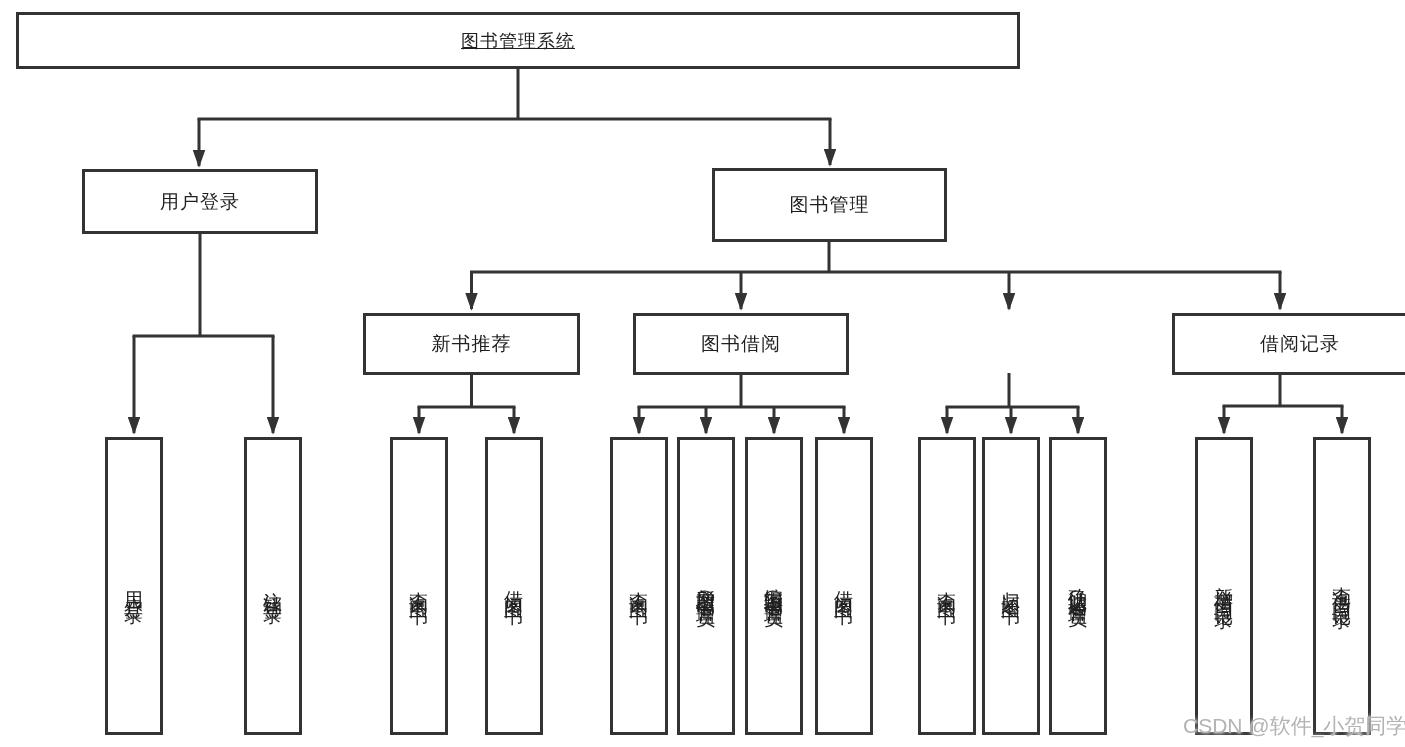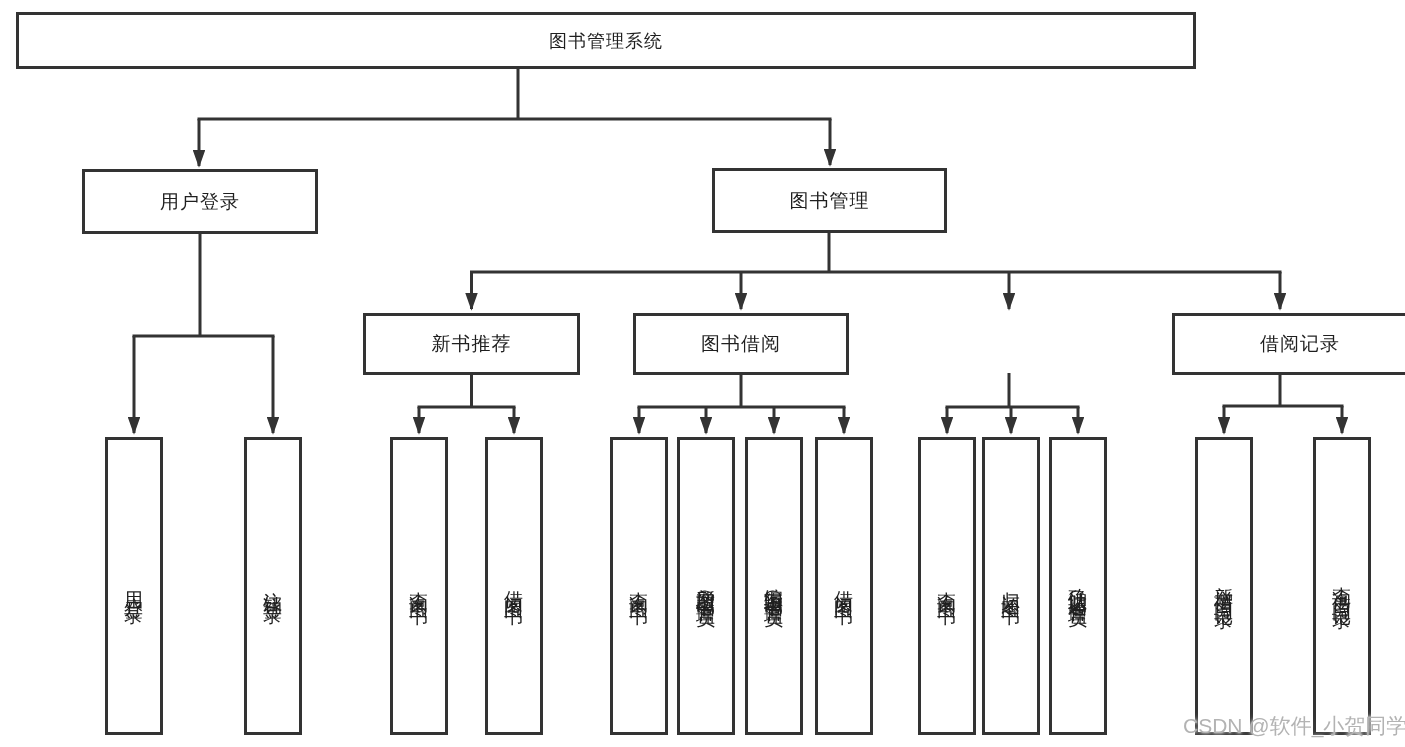--- a/index.html
+++ b/index.html
@@ -52,23 +52,23 @@
     position: absolute;
     left: 1183px;
     top: 712px;
     z-index: 3;
     font-size: 21px;
     color: #b3b3b3;
     text-shadow: 0 0 3px #ffffff, 0 0 6px #ffffff;
     white-space: nowrap;
   }
   
-  #n-root   { left: 16px;   top: 12px;  width: 1180px; height: 57px; }
+  #n-root   { left: 16px;   top: 12px;  width: 1004px; height: 57px; text-decoration: underline; }
   #n-login  { left: 82px;   top: 169px; width: 236px;  height: 65px; }
-  #n-mgmt   { left: 712px;  top: 168px; width: 235px;  height: 65px; }
+  #n-mgmt   { left: 712px;  top: 168px; width: 235px;  height: 74px; }
   #n-rec    { left: 363px;  top: 313px; width: 217px;  height: 62px; }
   #n-borrow { left: 633px;  top: 313px; width: 216px;  height: 62px; }
   #n-cur    { left: 901px;  top: 313px; width: 216px;  height: 62px; }
   #n-hist   { left: 1172px; top: 313px; width: 256px;  height: 62px; }
   .leaf     { top: 437px; width: 58px; height: 298px; }
   #l-0  { left: 105px; }
   #l-1  { left: 244px; }
   #l-2  { left: 390px; }
   #l-3  { left: 485px; }
   #l-4  { left: 610px; }

